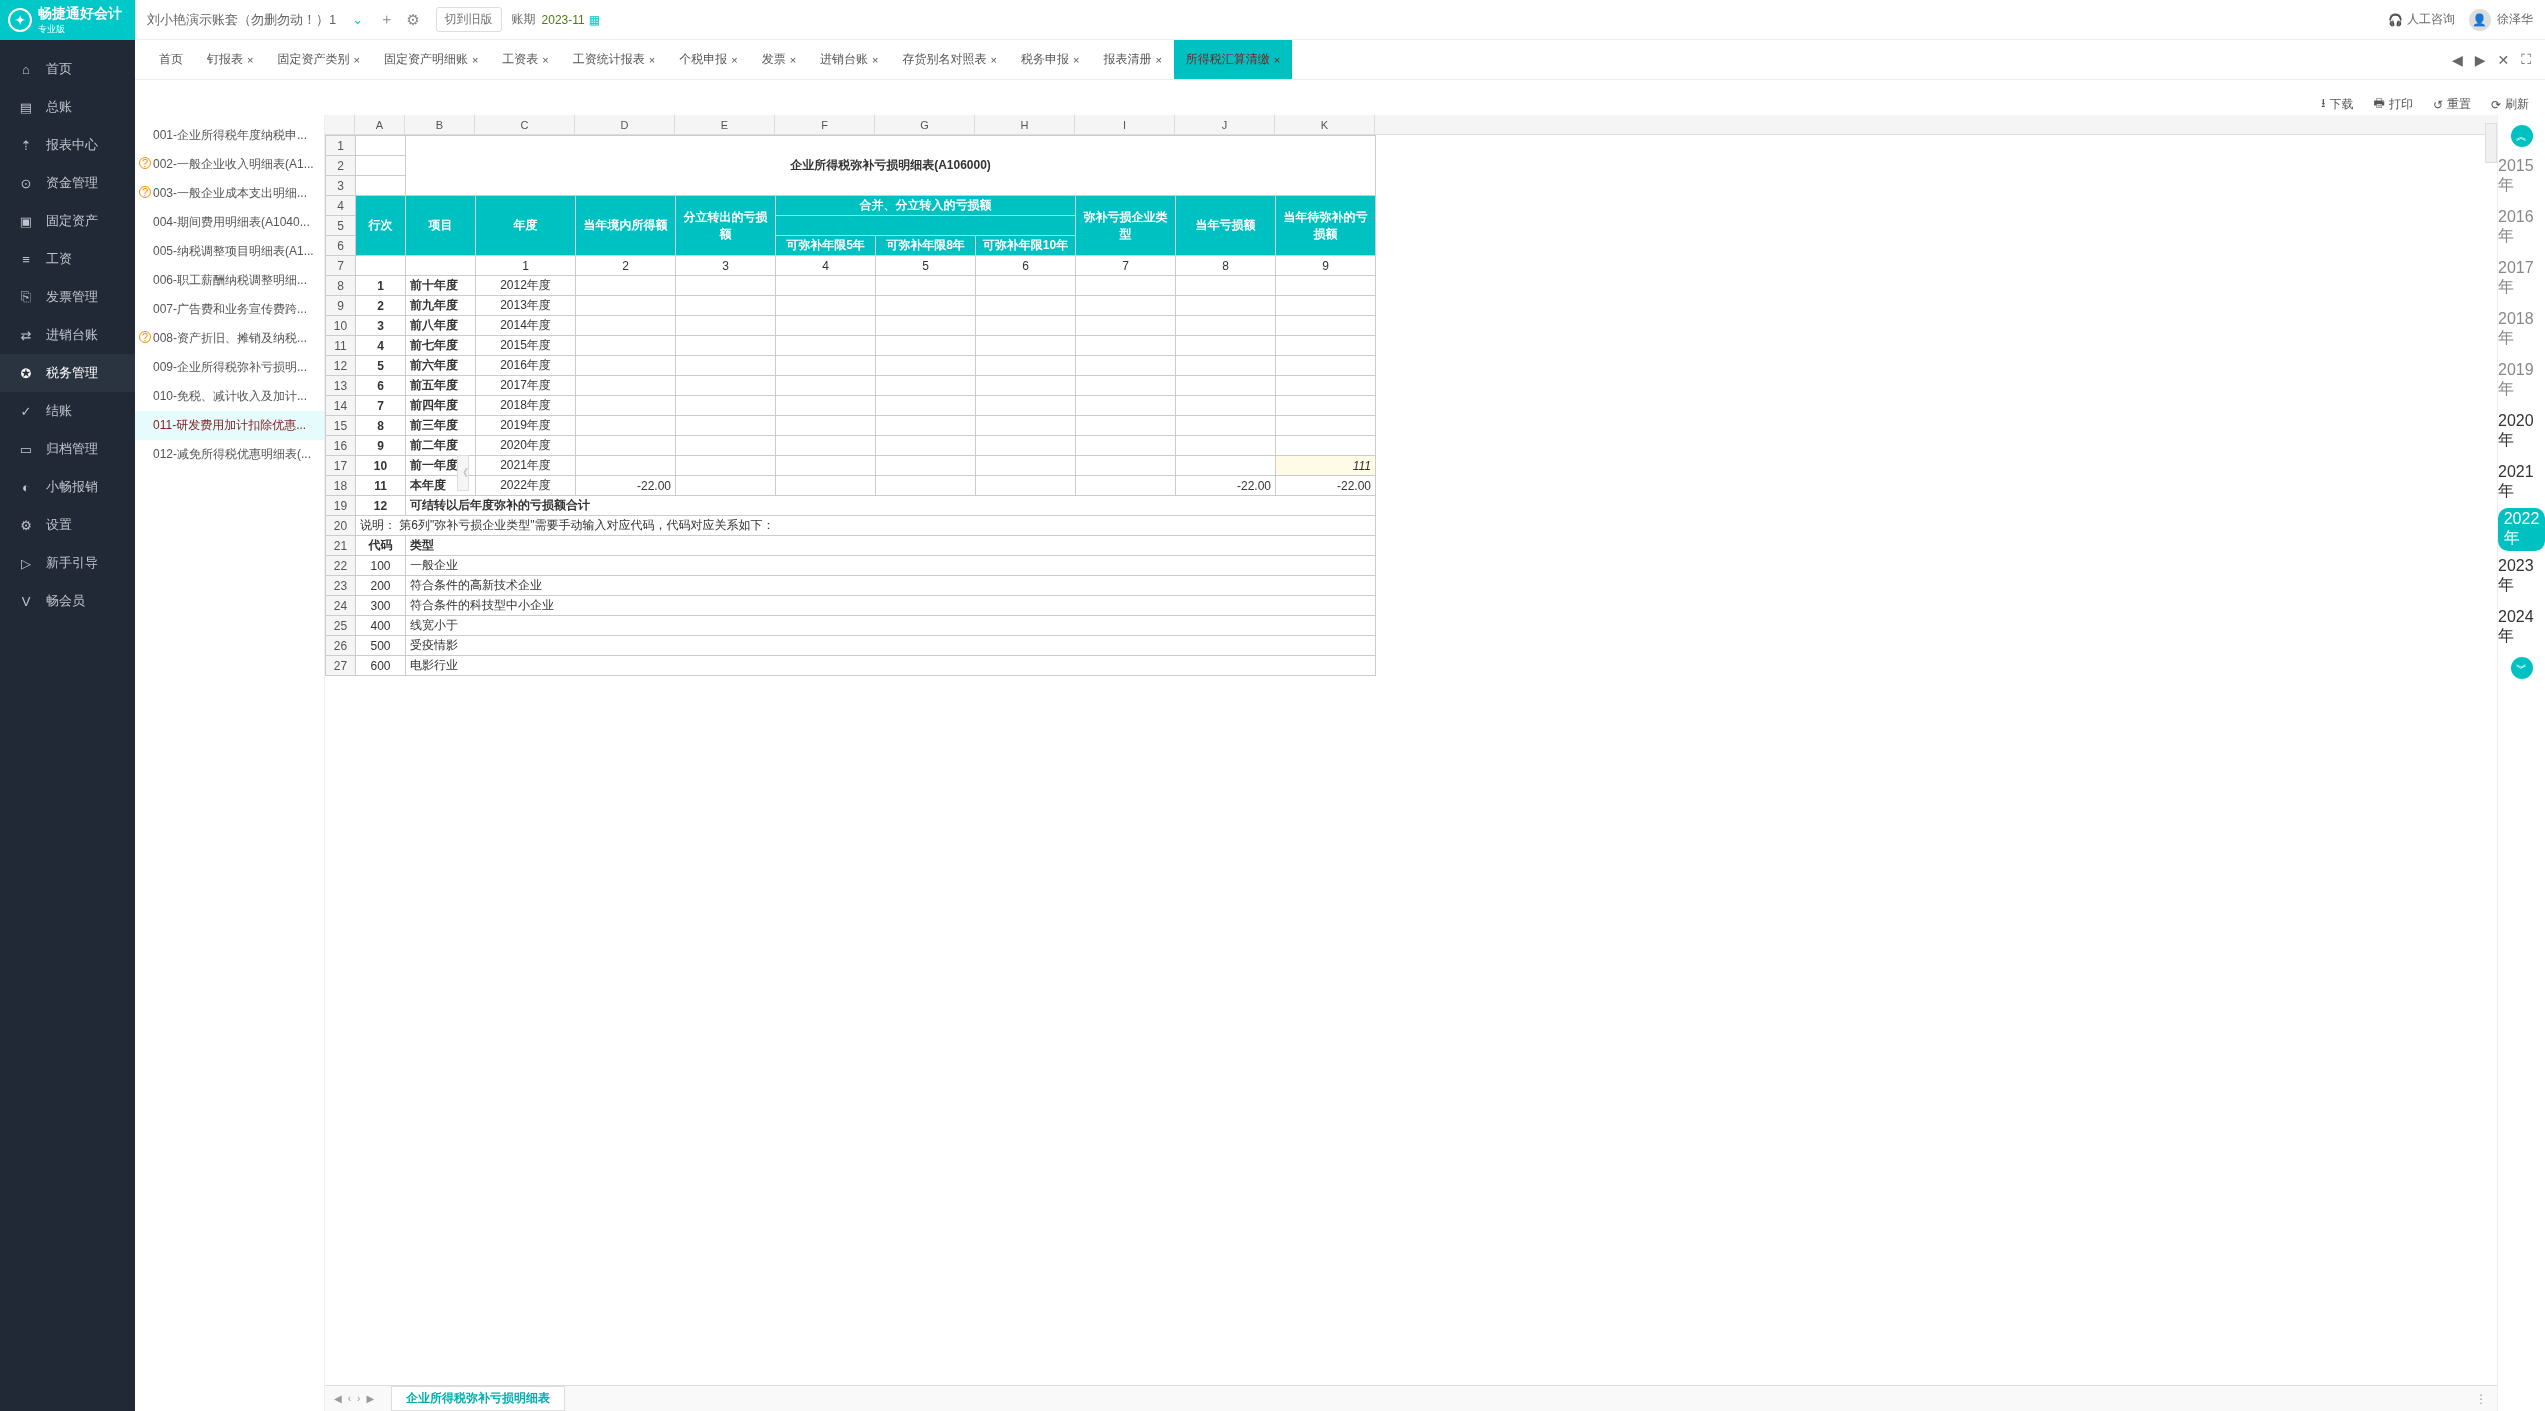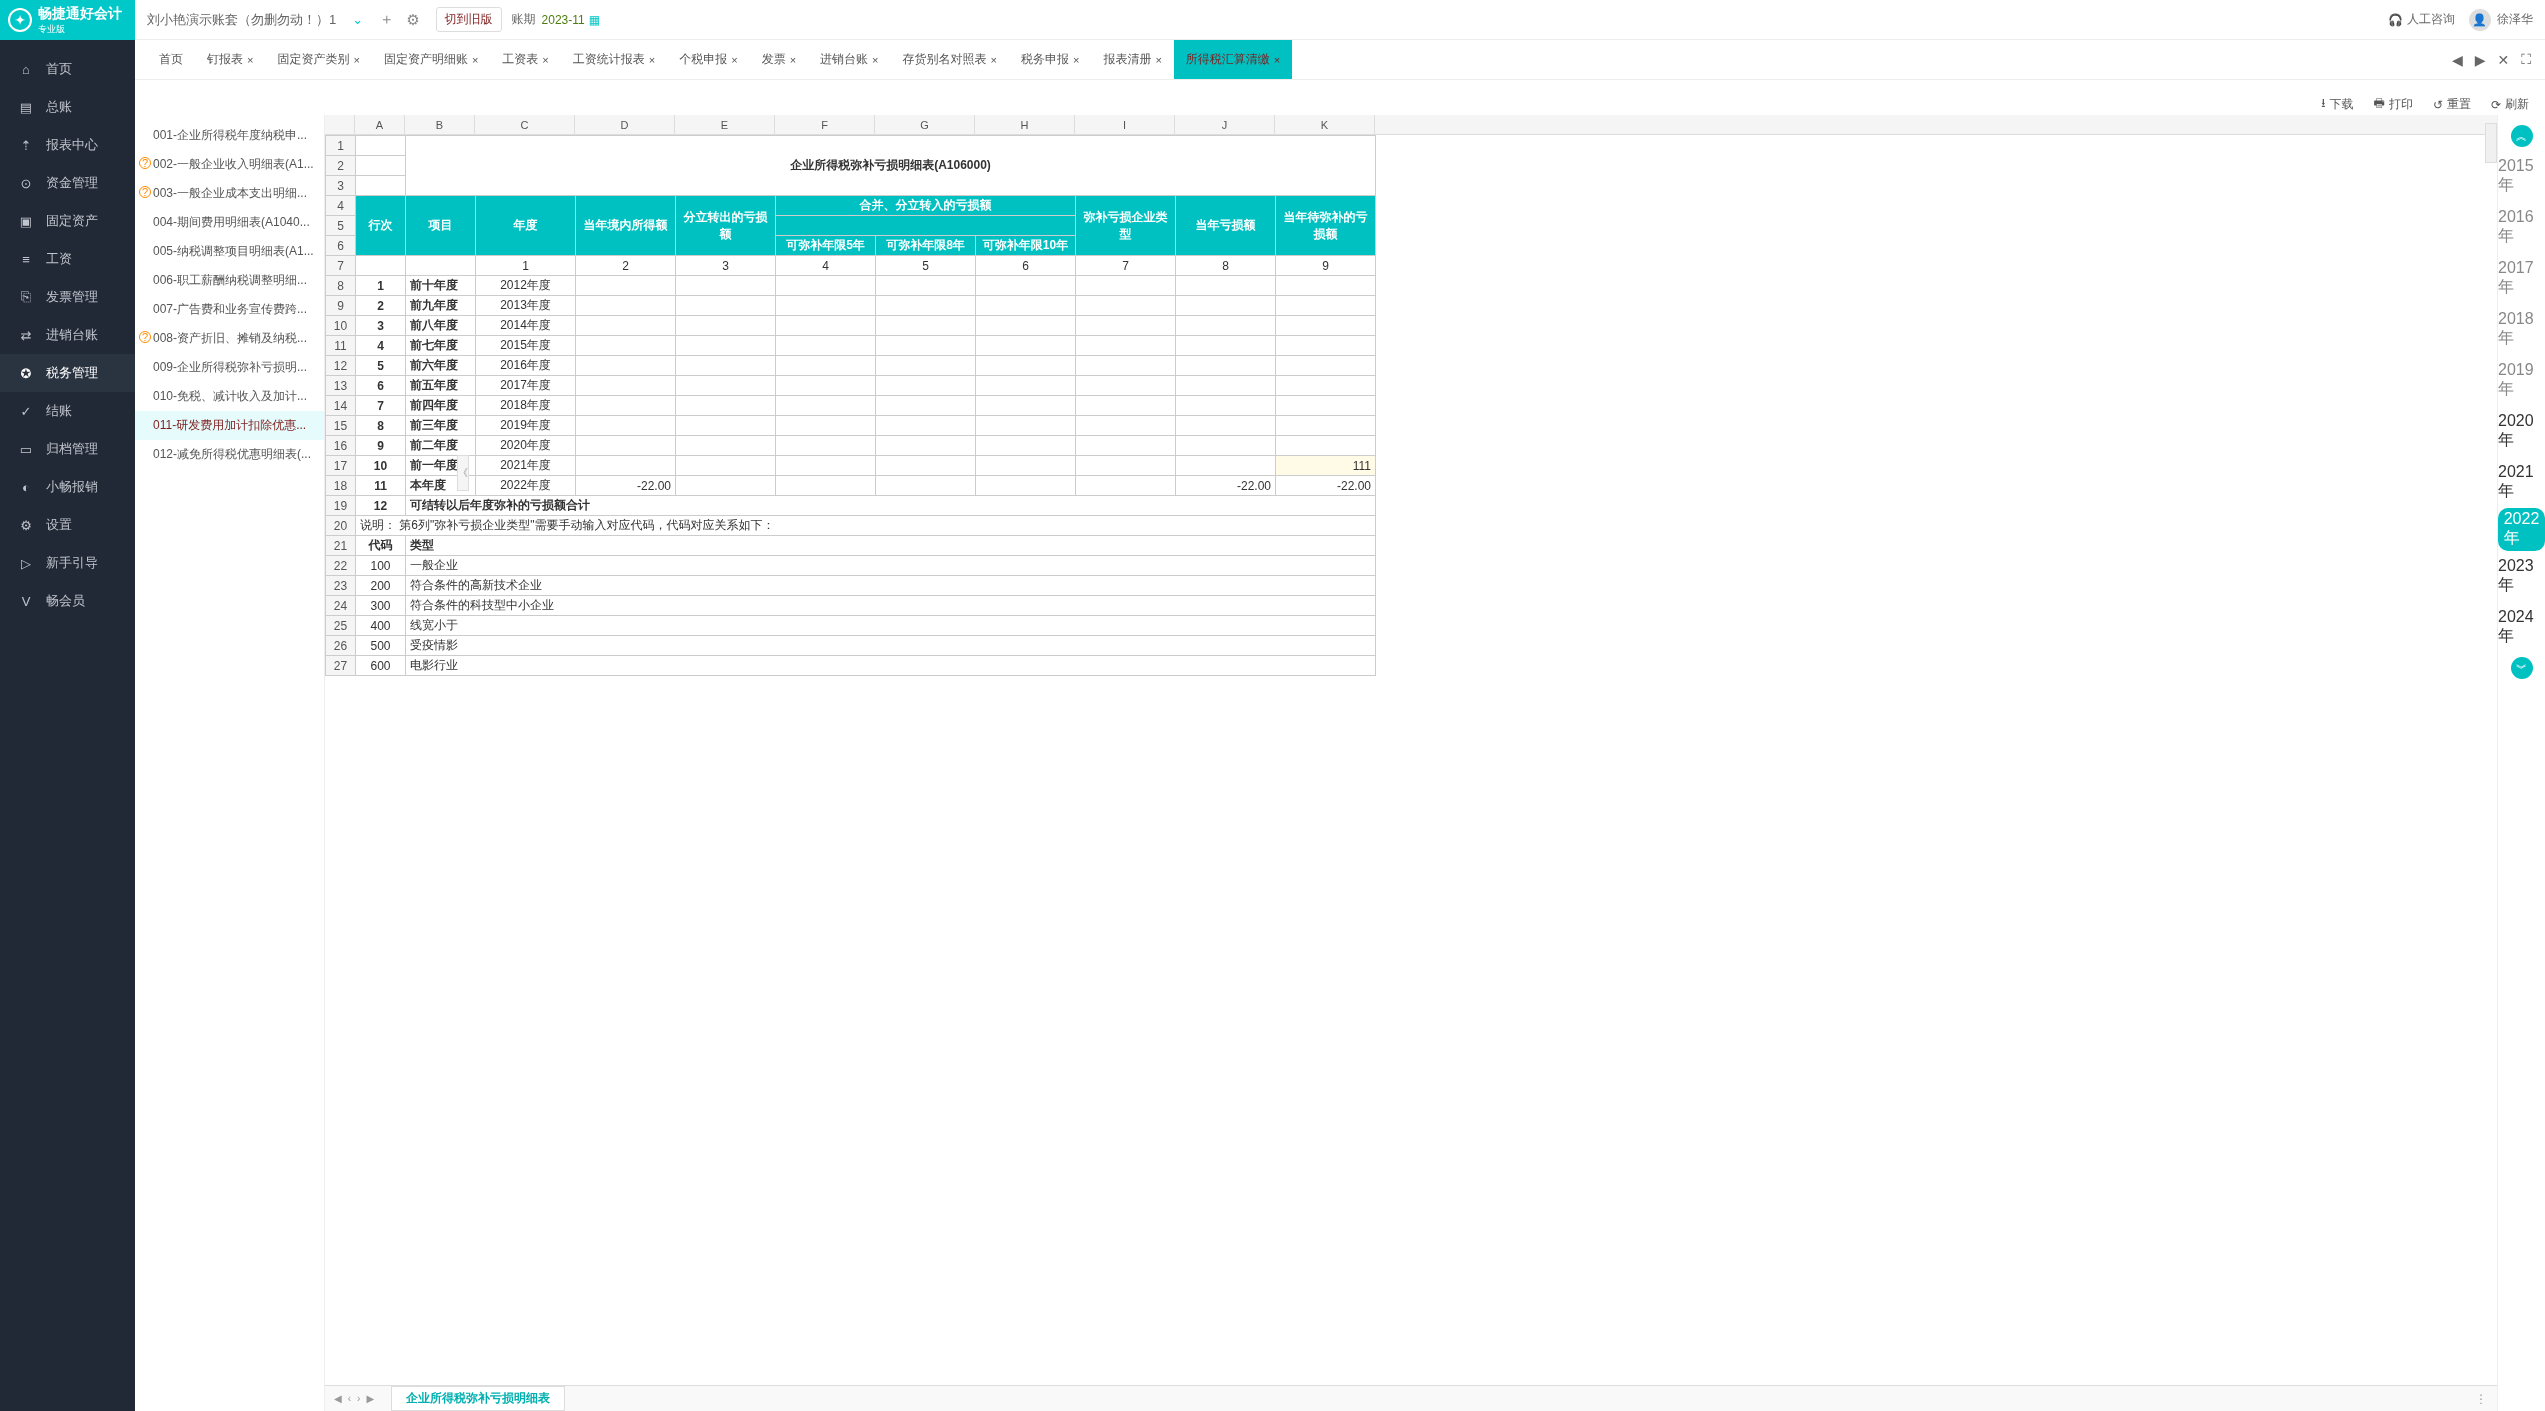--- a/index.html
+++ b/index.html
@@ -20,21 +20,21 @@
 
 
 .main { flex: 1; display: flex; flex-direction: column; background: #fff; min-width: 0; }
 
 
 .topbar { height: 40px; display: flex; align-items: center; padding: 0 12px; border-bottom: 1px solid #eee; }
 .account-select { display: flex; align-items: center; color: #666; font-size: 13px; }
 .account-name { margin-right: 6px; }
 .dropdown-arrow { color: #00c8c8; margin: 0 10px; }
 .top-icon { margin: 0 6px; color: #888; cursor: pointer; font-size: 15px; }
-.old-ver-btn { border: 1px solid #ddd; padding: 3px 8px; border-radius: 3px; color: #7f1d1d; margin: 0 10px; cursor: pointer; font-size: 12px; }
+.old-ver-btn { border: 1px solid #ddd; padding: 3px 8px; border-radius: 3px; color: #737373; margin: 0 10px; cursor: pointer; font-size: 12px; }
 .period-label { color: #666; margin-right: 6px; }
 .period-val { color: #4d7c0f; margin-right: 4px; }
 .cal-icon { color: #00c8c8; }
 .top-right { margin-left: auto; display: flex; align-items: center; }
 .consult { display: flex; align-items: center; color: #666; margin-right: 14px; cursor: pointer; }
 .consult-icon { margin-right: 4px; }
 .user { display: flex; align-items: center; color: #666; cursor: pointer; }
 .avatar { width: 22px; height: 22px; border-radius: 50%; background: #ddd; margin-right: 6px; display: flex; align-items: center; justify-content: center; }
 
 
@@ -73,21 +73,21 @@
 
 .grid-body { flex: 1; overflow: auto; position: relative; }
 .grid-table { border-collapse: collapse; table-layout: fixed; }
 .grid-table td, .grid-table th { border: 1px solid #ccc; height: 20px; font-size: 12px; padding: 0 4px; }
 .rowh { width: 30px; background: #f5f5f5; text-align: center; color: #555; font-size: 11px; }
 .title-cell { text-align: center; font-weight: bold; font-size: 15px; height: 50px !important; }
 .teal-hdr { background: #00c1c1; color: #fff; text-align: center; font-weight: bold; }
 .num-row td { text-align: center; }
 .data-cell { text-align: right; padding-right: 6px; }
 .bold { font-weight: bold; }
-.yellow { background: #fffbe6; }
+.yellow { background: #fffbe6; font-style: italic; }
 .center { text-align: center; }
 
 
 .sheet-tabs { height: 26px; border-top: 1px solid #ddd; display: flex; align-items: center; background: #f9f9f9; padding-left: 6px; }
 .st-nav { width: 60px; display: flex; color: #999; }
 .st-nav span { margin: 0 3px; cursor: pointer; font-size: 10px; }
 .st-tab { padding: 3px 14px; background: #fff; border: 1px solid #ddd; color: #00b0b0; font-weight: bold; cursor: pointer; font-size: 12px; }
 .st-menu { margin-left: auto; margin-right: 10px; color: #999; cursor: pointer; }
 
 

